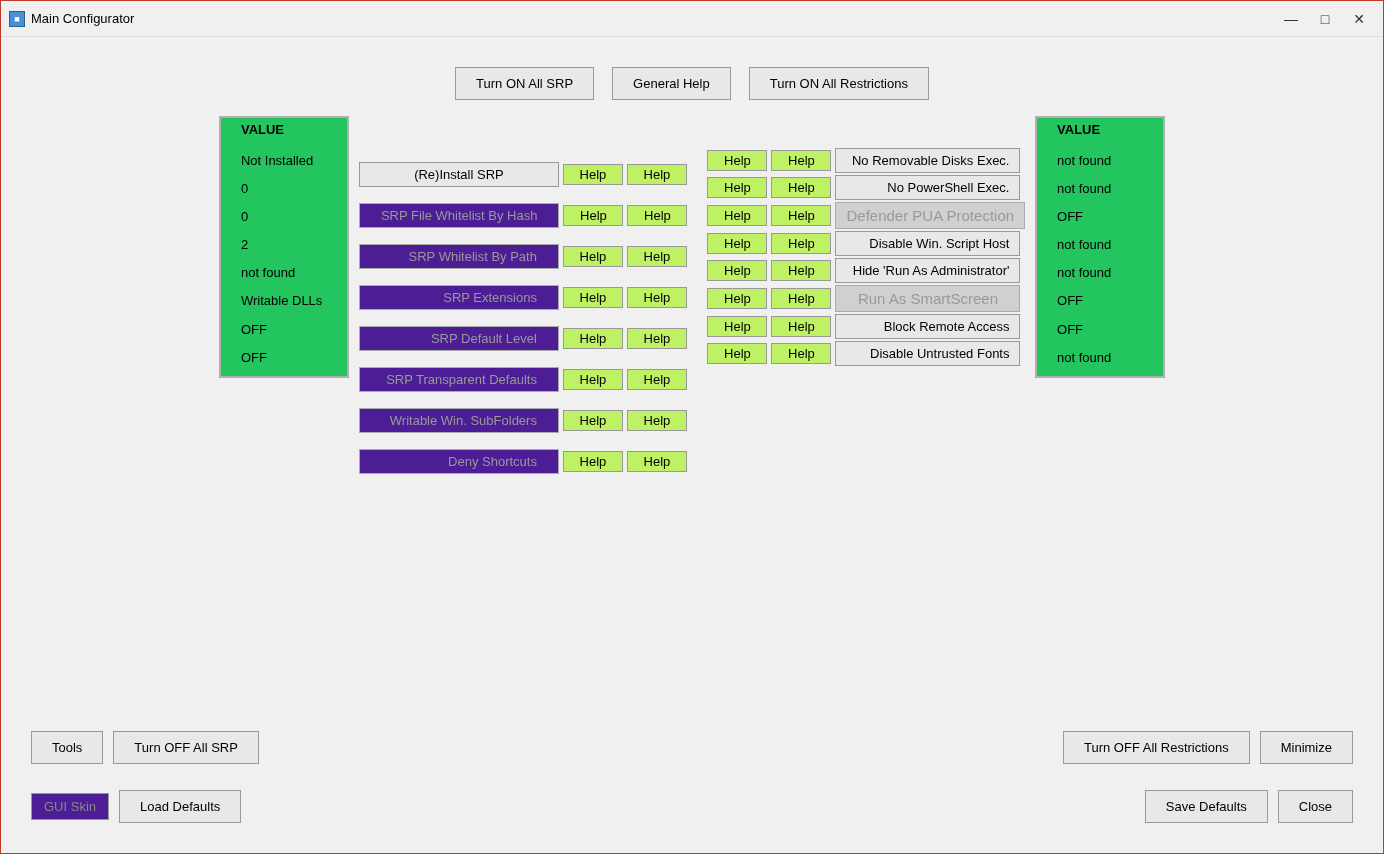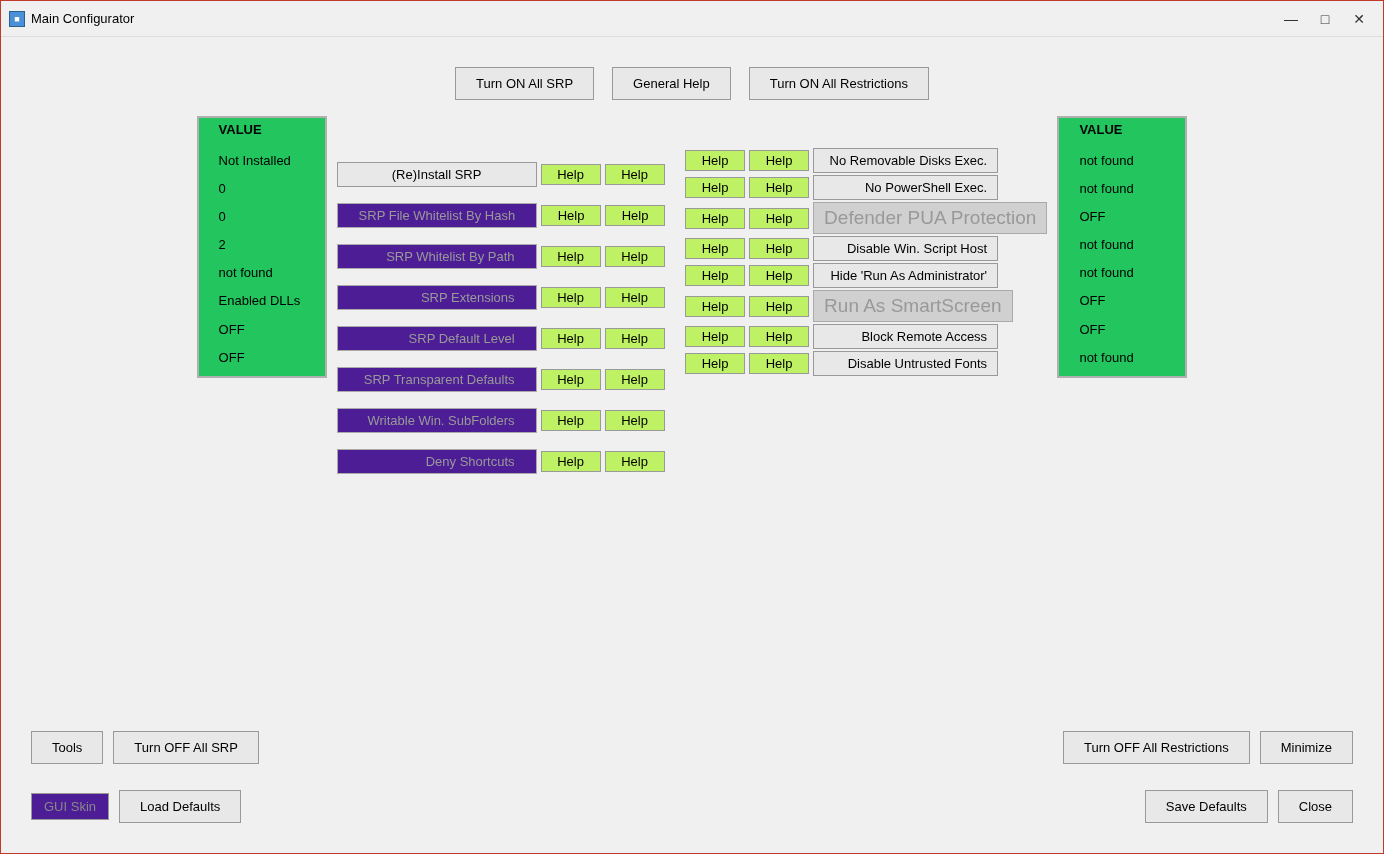--- a/index.html
+++ b/index.html
@@ -215,21 +215,21 @@
       font-family: inherit;
       color: #000;
       min-width: 185px;
       text-align: right;
     }
 
     .btn-restriction-disabled {
       background: #d0d0d0;
       border: 1px solid #aaa;
       padding: 4px 10px;
-      font-size: 19px;
+      font-size: 15px;
       font-family: inherit;
       color: #999;
       min-width: 185px;
       text-align: center;
       cursor: default;
     }
 
     
     .bottom-buttons {
       display: flex;
@@ -285,21 +285,21 @@
 
     <div class="main-area">
 
       <div class="value-panel">
         <div class="value-panel-header">VALUE</div>
         <div class="value-panel-item">Not Installed</div>
         <div class="value-panel-item">0</div>
         <div class="value-panel-item">0</div>
         <div class="value-panel-item">2</div>
         <div class="value-panel-item">not found</div>
-        <div class="value-panel-item">Enabled DLLs</div>
+        <div class="value-panel-item">Writable DLLs</div>
         <div class="value-panel-item">OFF</div>
         <div class="value-panel-item">OFF</div>
       </div>
 
       <div class="srp-section" id="srp-section">
       <div style="height: 30px;"></div>
           <div class="srp-row">
             <button class="btn-feature">(Re)Install SRP</button>
             <button class="btn-small">Help</button>
             <button class="btn-small">Help</button>

